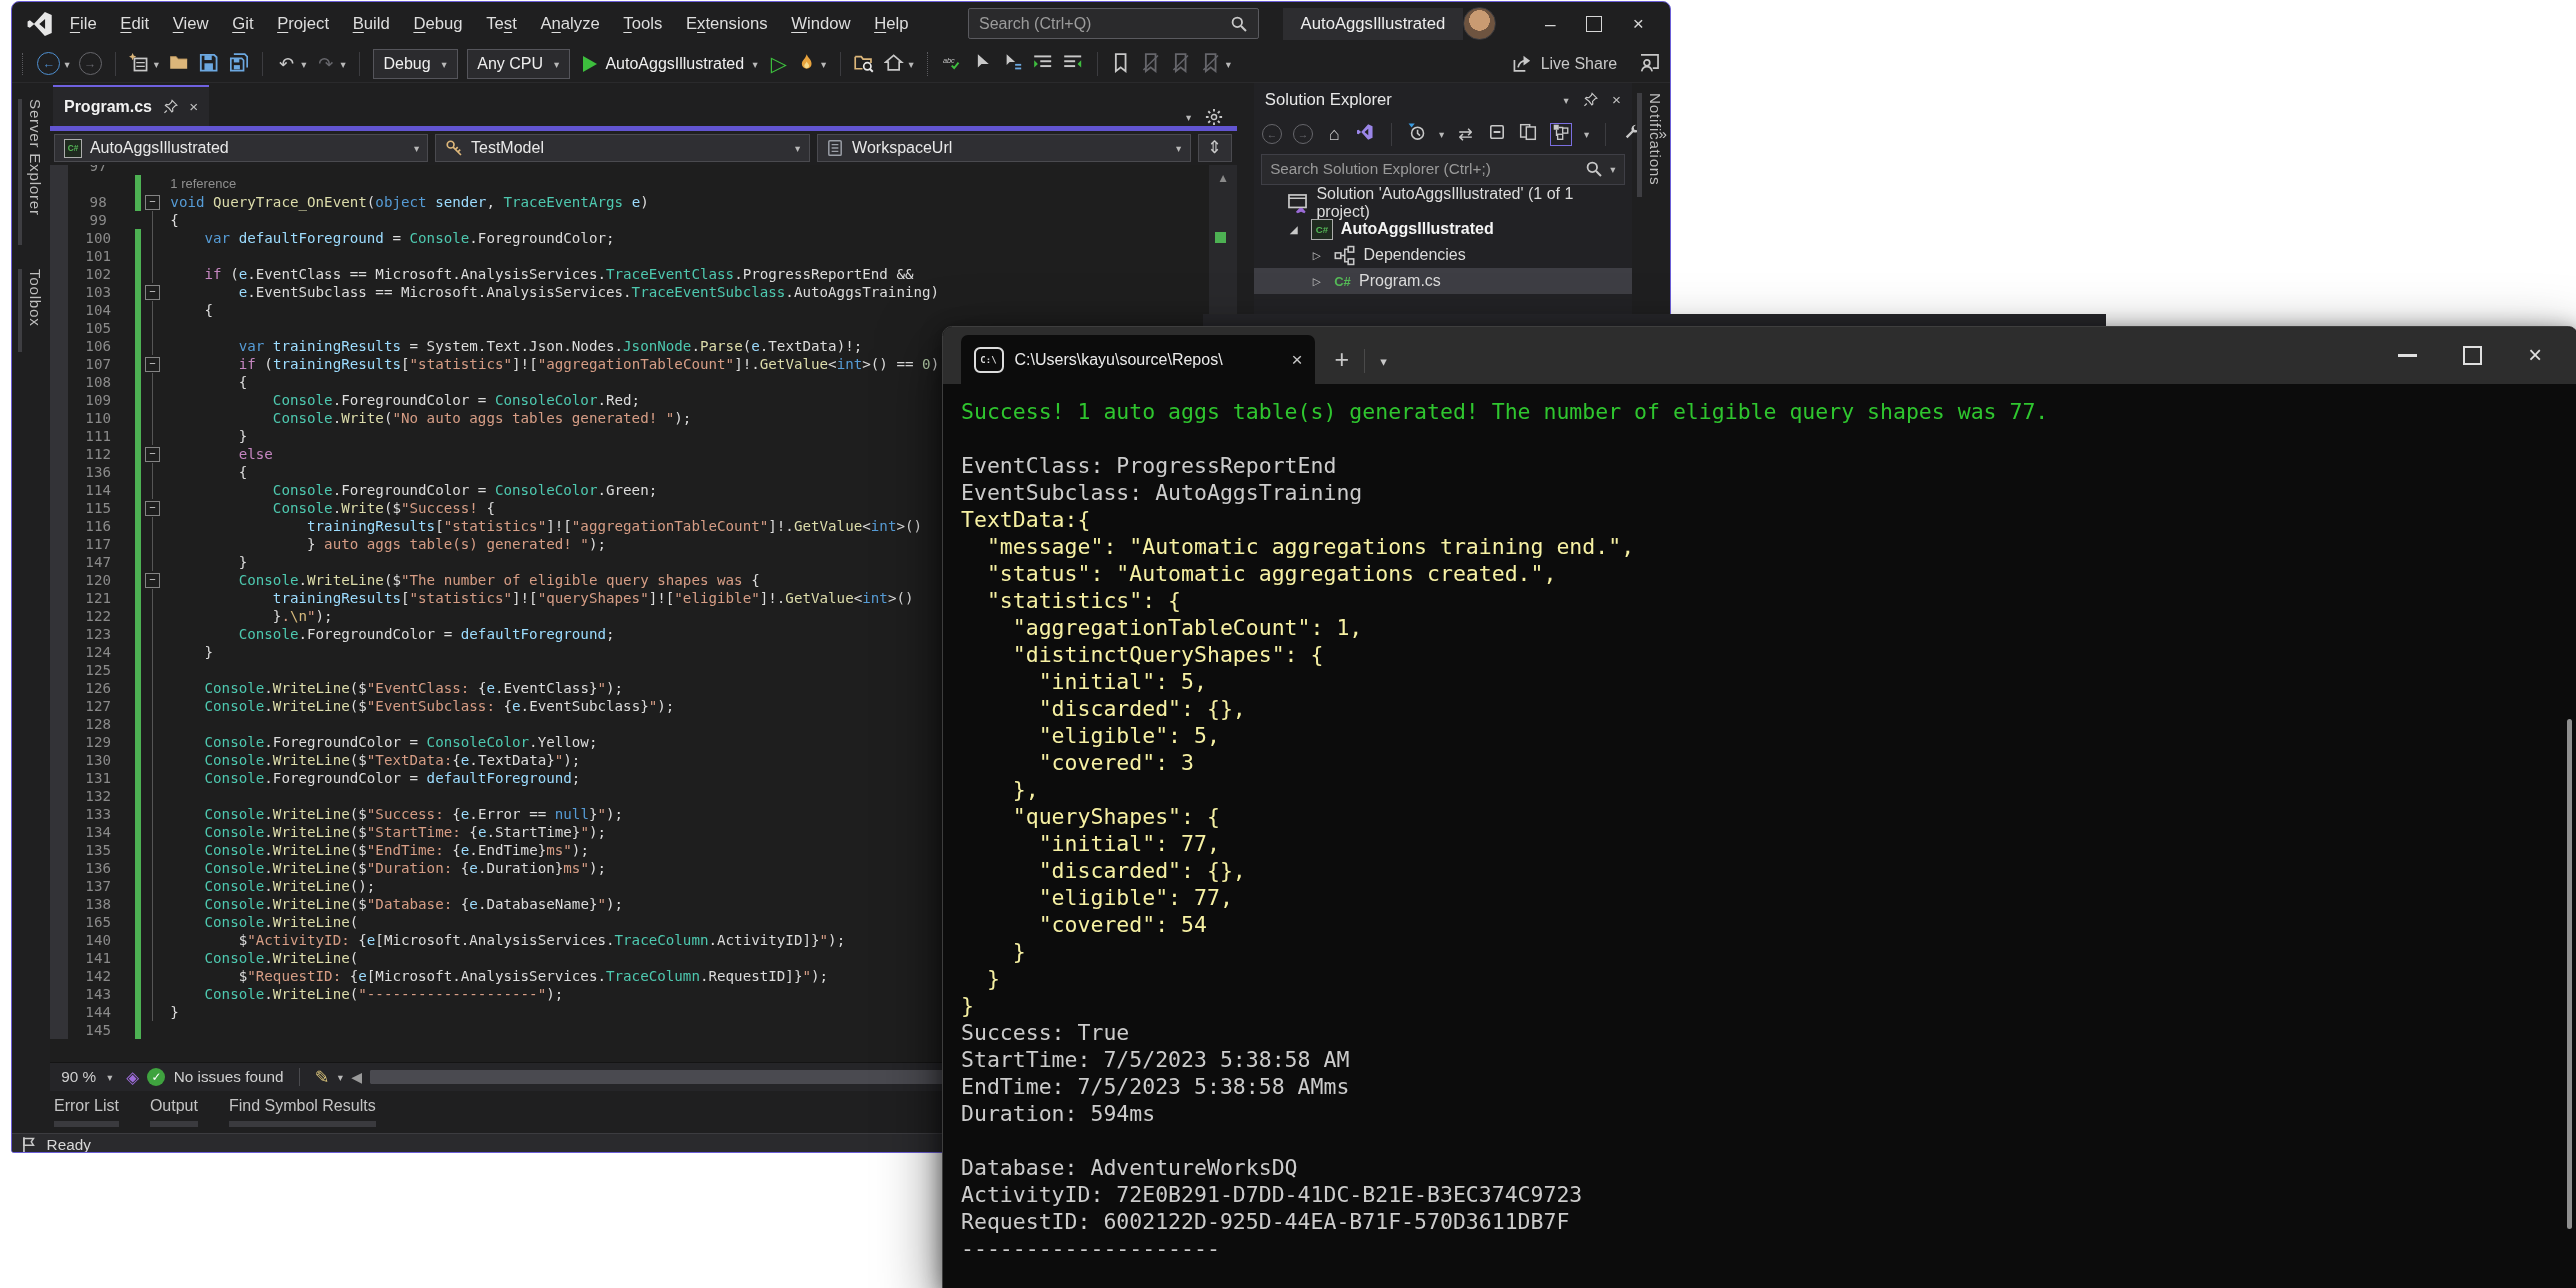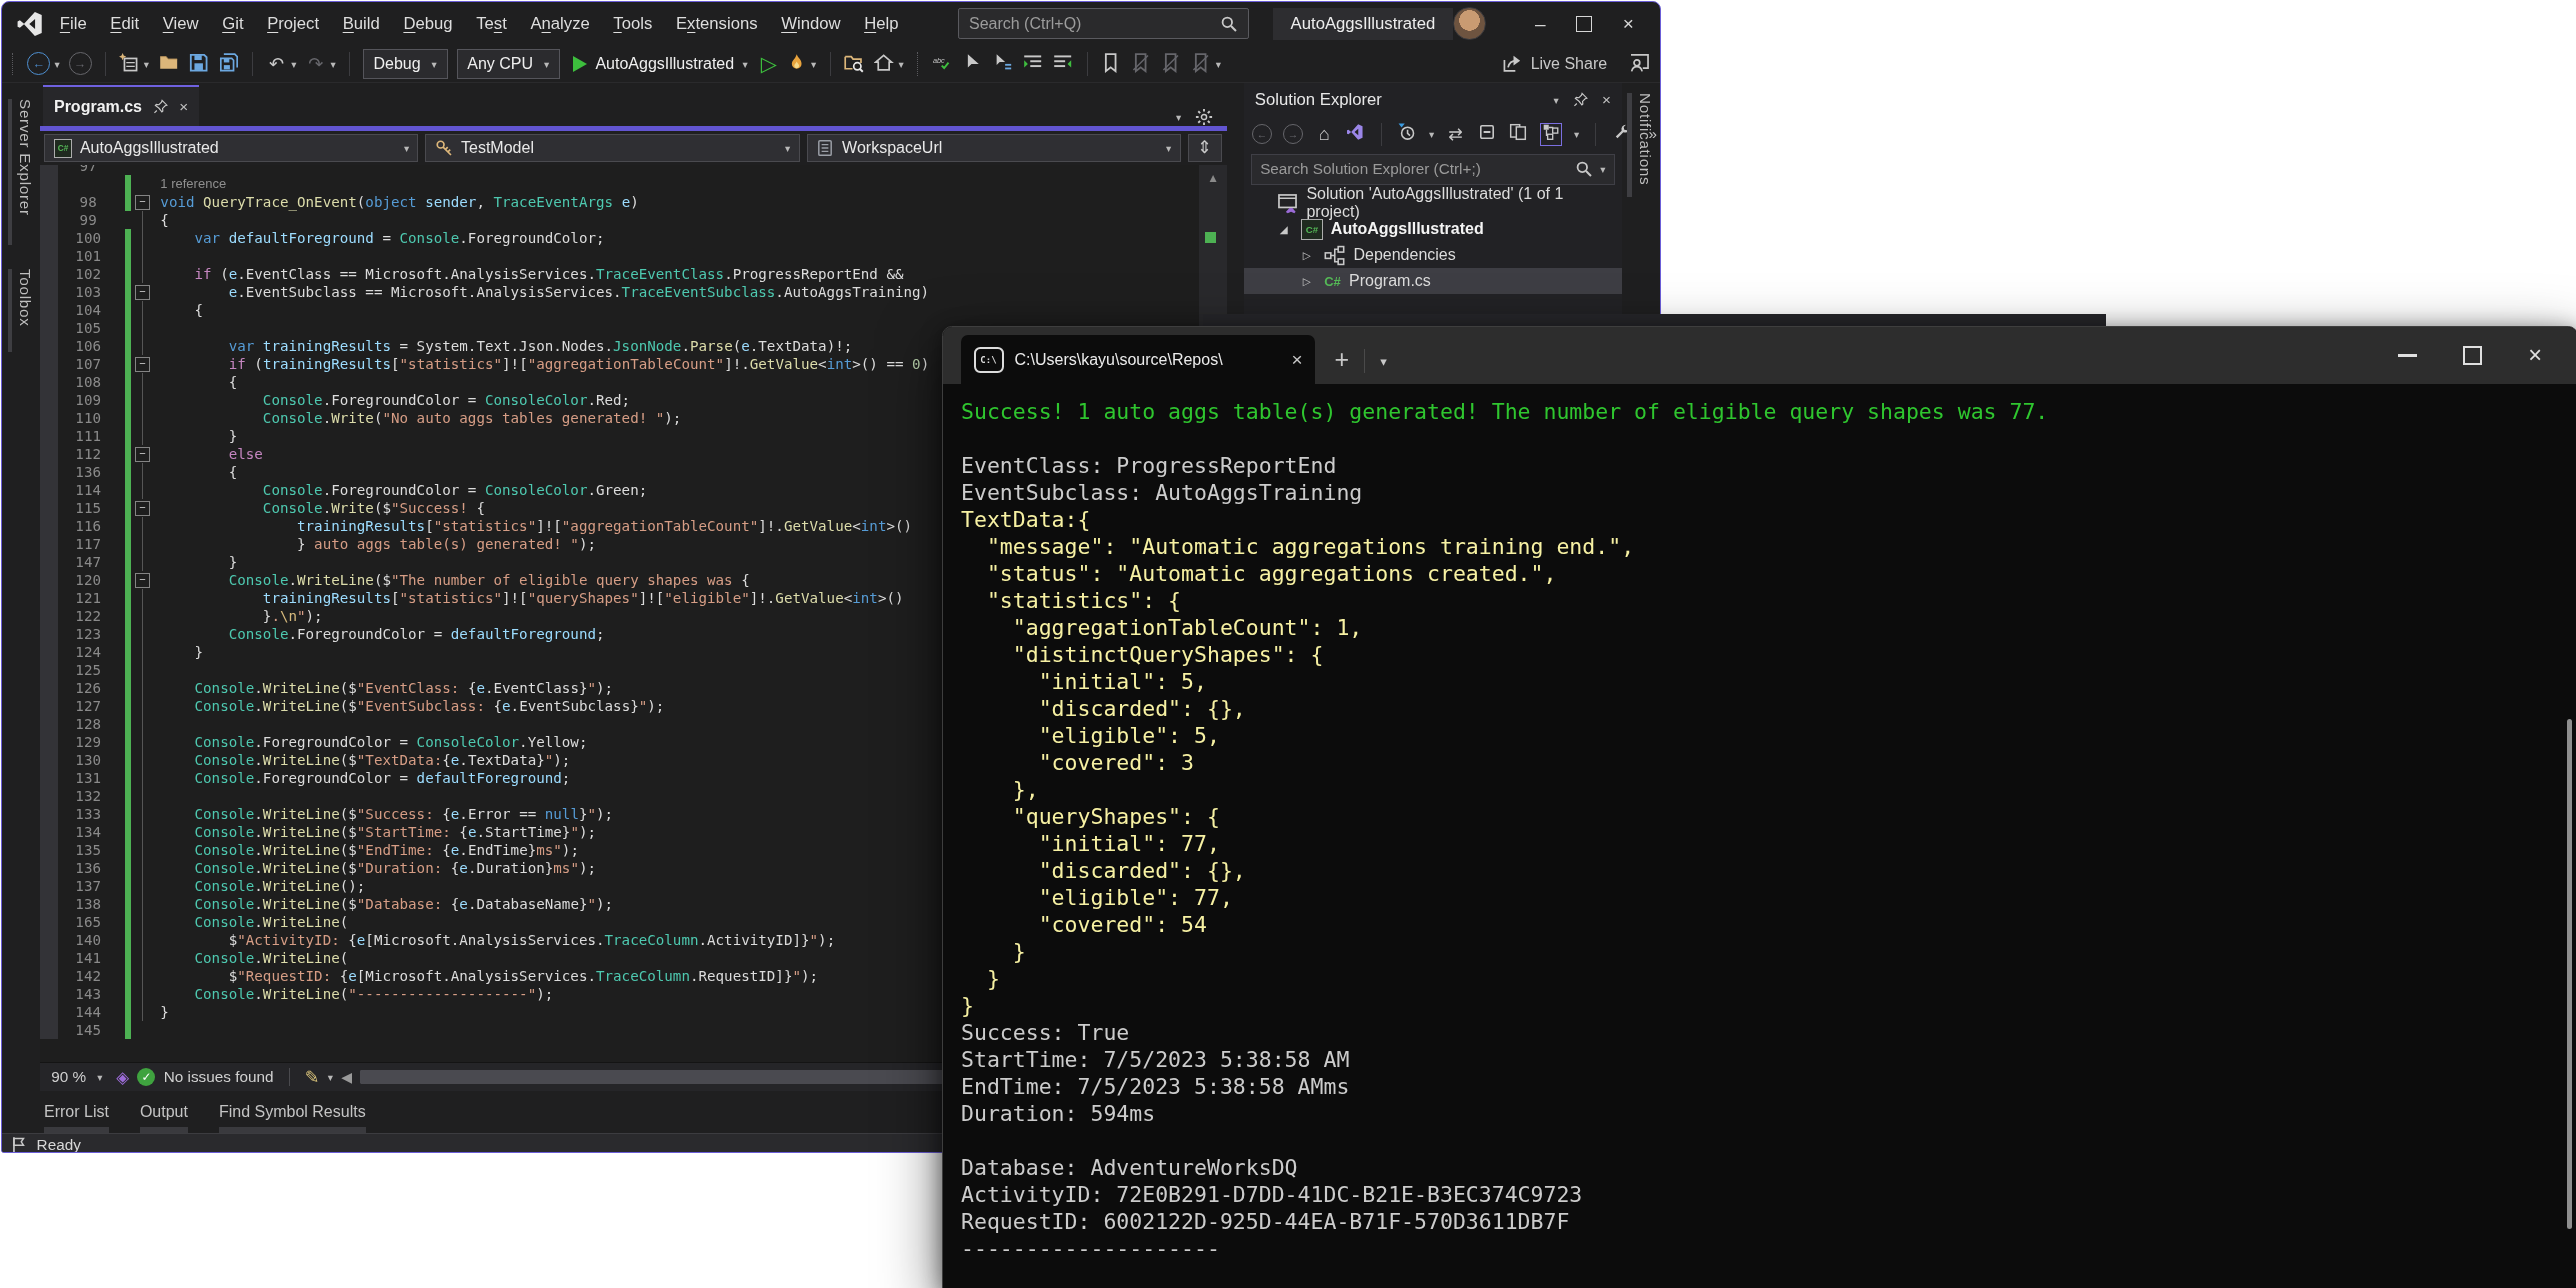--- a/index.html
+++ b/index.html
@@ -1,20 +1,20 @@
 <!DOCTYPE html>
 <html style="font-size:11px"><head>
 <meta charset="utf-8">
 <style>
   html,body{margin:0;padding:0}
   body{width:2576px;height:1289px;position:relative;background:#fff;
        font-family:"Liberation Sans",sans-serif;overflow:hidden;
        -webkit-font-smoothing:antialiased}
   
-  .vs{position:absolute;left:1px;top:1.4px;width:1658px;height:1150px;background:#1F1F20;
+  .vs{position:absolute;left:11px;top:1.4px;width:1658px;height:1150px;background:#1F1F20;
       border:1.4px solid #6B5ED8;border-radius:8.3px 8.3px 2.8px 2.8px;z-index:1;overflow:hidden}
   .vs-titlebar{display:flex;align-items:center;height:43px;padding:0 9.7px}
   .vs-logo{width:28px;height:28px;margin:0 4.2px}
   .vs-logo svg{width:28px;height:28px}
   .menubar{display:flex;align-items:center}
   .mitem{padding:0 11.8px;font-size:16.7px;color:#DEDEDE;white-space:nowrap}
   .mitem u{text-underline-offset:2.8px}
   .vs-search{width:322px;height:29px;background:#2A2A2C;border:0.7px solid #5A5A5F;border-radius:2.1px;
              display:flex;align-items:center;padding:0 9.7px;margin-left:48px}
   .vs-search .ph{color:#9C9C9C;font-size:16px;flex:1}
@@ -120,21 +120,21 @@
   .se-tree{margin-top:5.6px}
   .trow{height:26px;display:flex;align-items:center;font-size:16px;color:#DCDCDC;gap:8.3px;padding-right:4.2px}
   .trow.sel{background:#3E3E44}
   .exp{width:18px;text-align:center;color:#C8C8C8;font-size:10.4px;flex:none}
   .csbox{width:19.4px;height:19.4px;border:1.4px solid #ADADAD;background:#1F2A1F;color:#55B957;font-weight:bold;
          font-size:9.7px;display:flex;align-items:center;justify-content:center;flex:none}
   .csfile{color:#55B957;font-weight:bold;font-size:13px;flex:none}
   .ticon{width:21px;height:21px;flex:none}.ticon svg{width:21px;height:21px}
   .tbold{font-weight:bold;color:#F4F4F4}
   
-  .panel-tabs{height:36px;background:#1F1F20;display:flex;align-items:flex-end;padding:5.6px 0 0 42px;gap:31px}
+  .panel-tabs{height:36px;background:#1F1F20;display:flex;align-items:flex-start;padding:5.6px 0 0 42px;gap:31px}
   .ptab{font-size:16px;color:#C4C4C4;display:flex;flex-direction:column;gap:6.2px}
   .ptab .bar{height:6.2px;background:#3A3A3E}
   .statusbar{height:22px;background:#2A2A2D;border-top:0.7px solid #3C3C40;display:flex;align-items:center;
              gap:8.3px;padding:0 8.3px;font-size:15.3px;color:#D8D8D8}
   .flagsvg{width:18px;height:18px}
   
   .bg-strip{position:absolute;left:1203px;top:314px;width:903px;height:14px;background:#27272B;z-index:2}
   
   .terminal{position:absolute;left:942px;top:326px;width:1634px;height:962px;background:#0C0C0C;
             border:0.7px solid #3E3E3E;border-radius:9.7px 9.7px 0 0;z-index:3;overflow:hidden;

